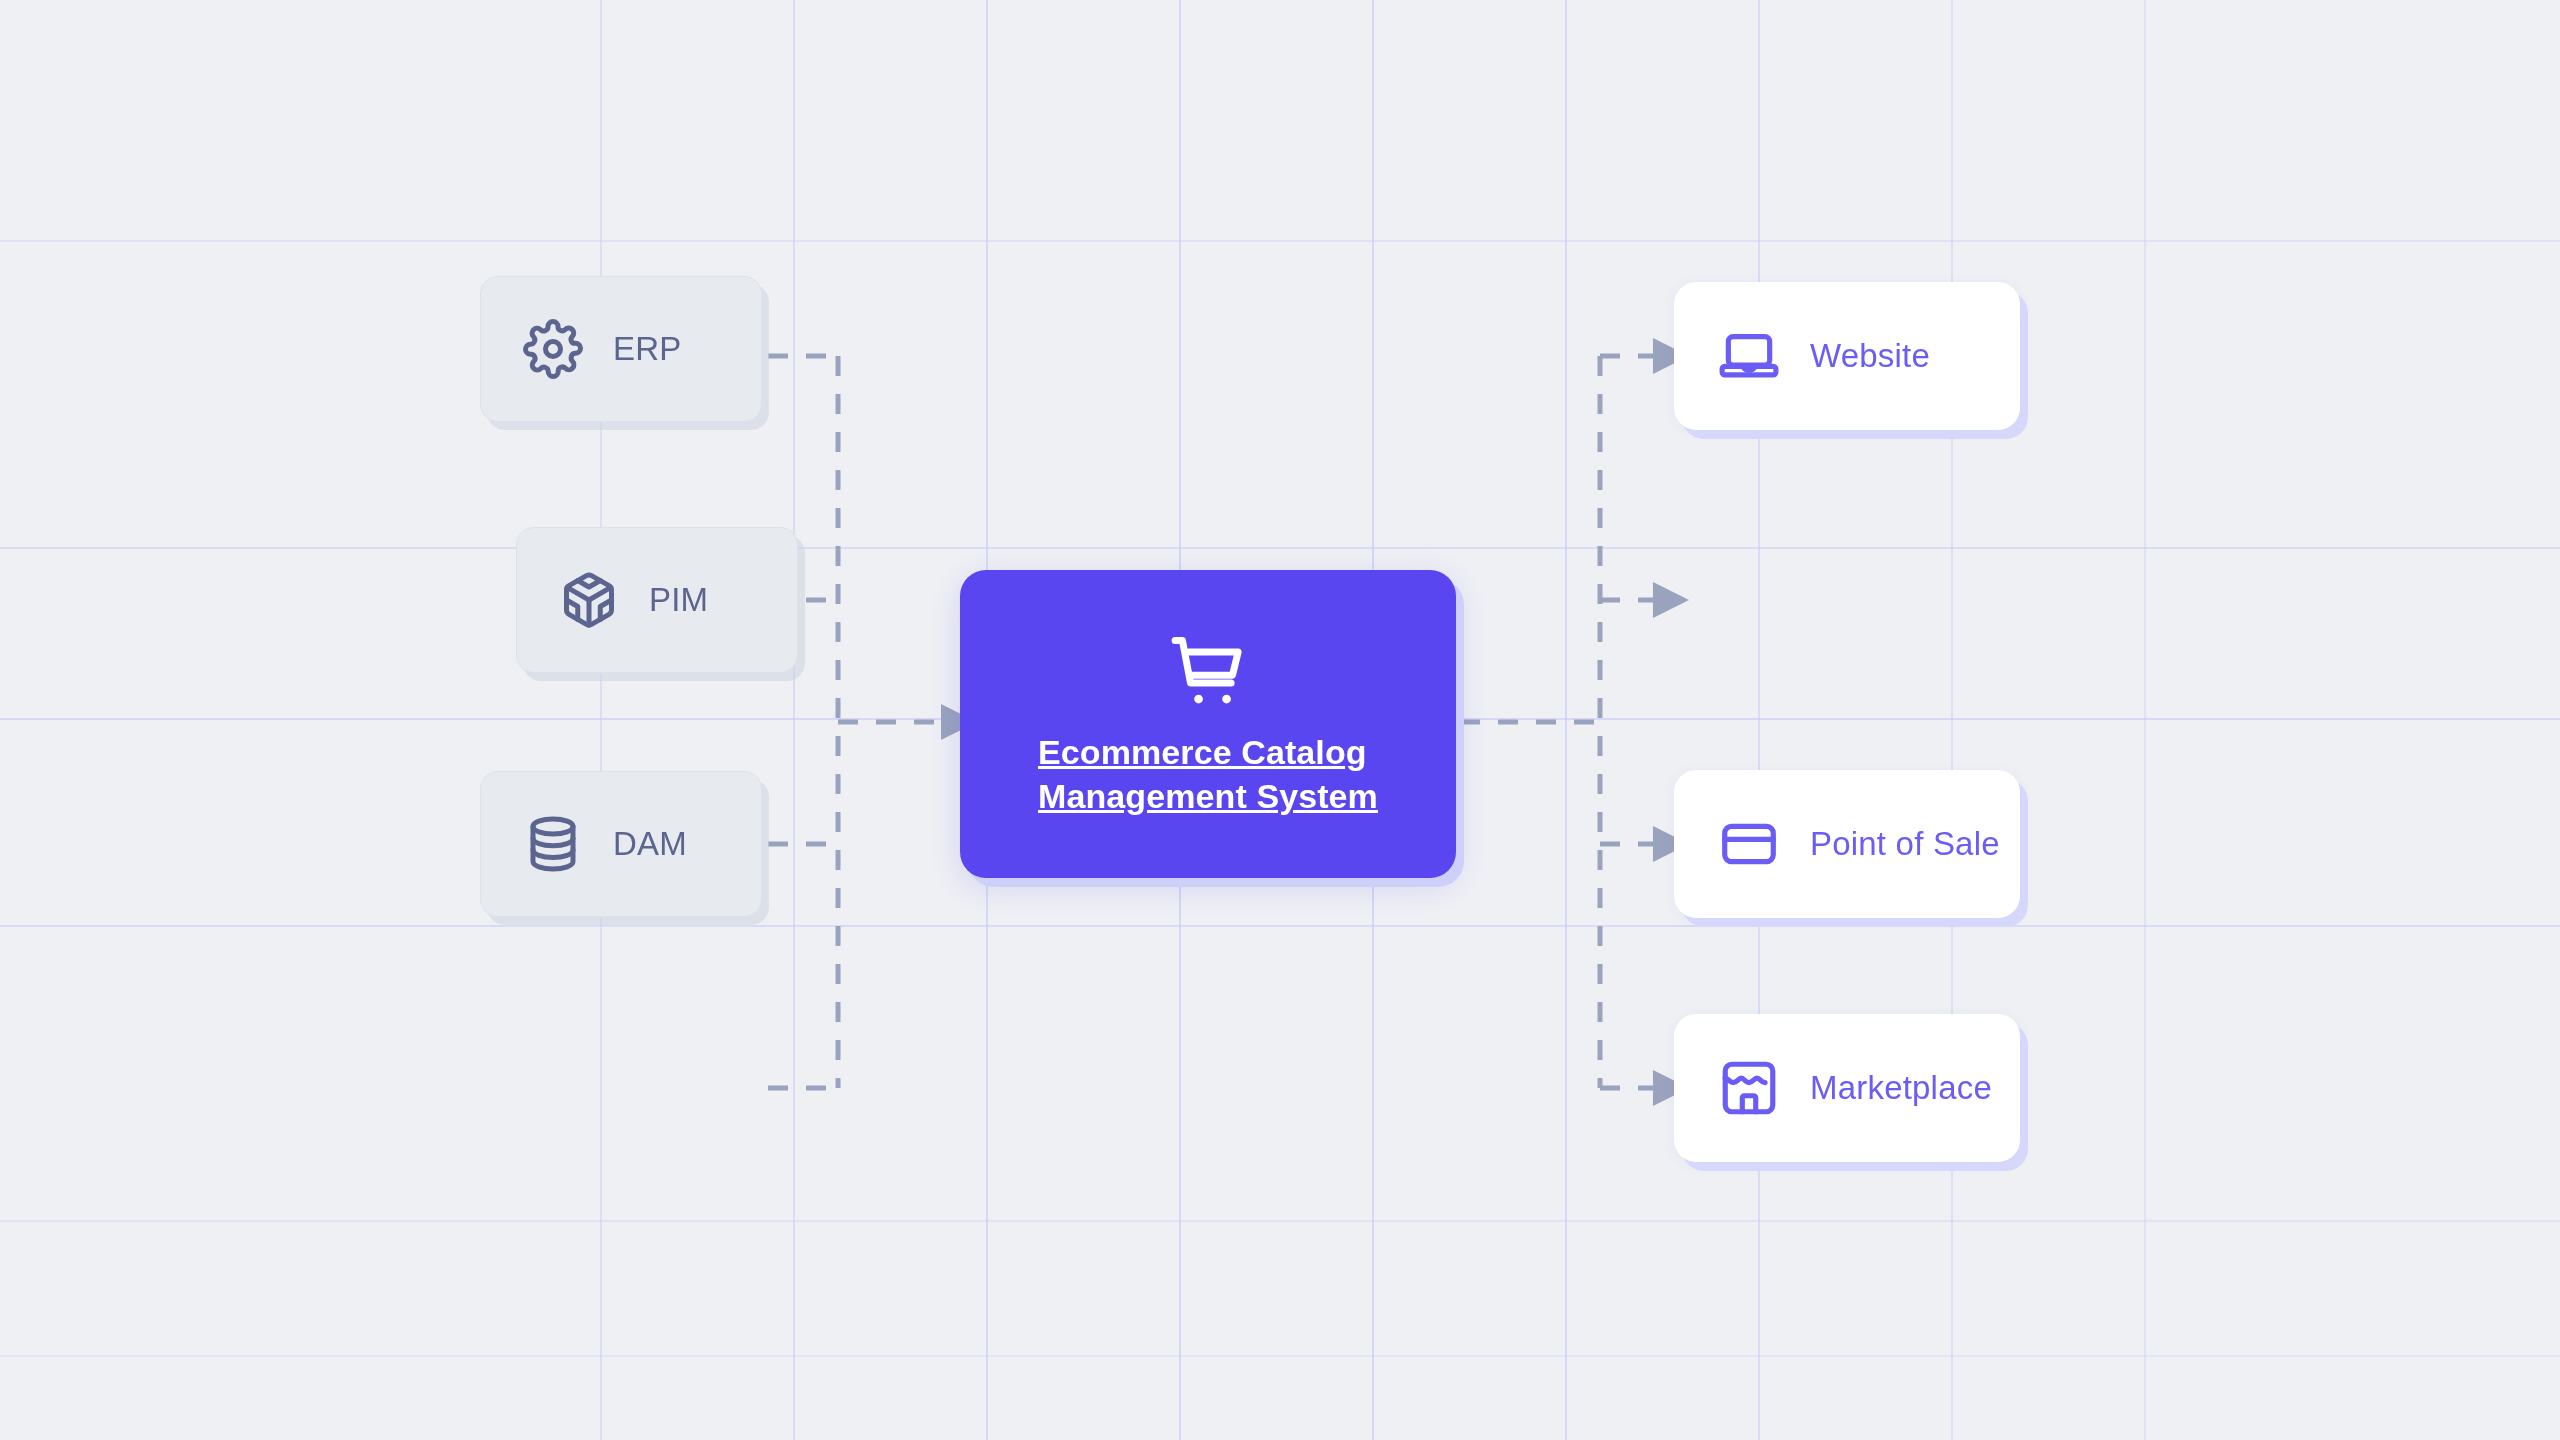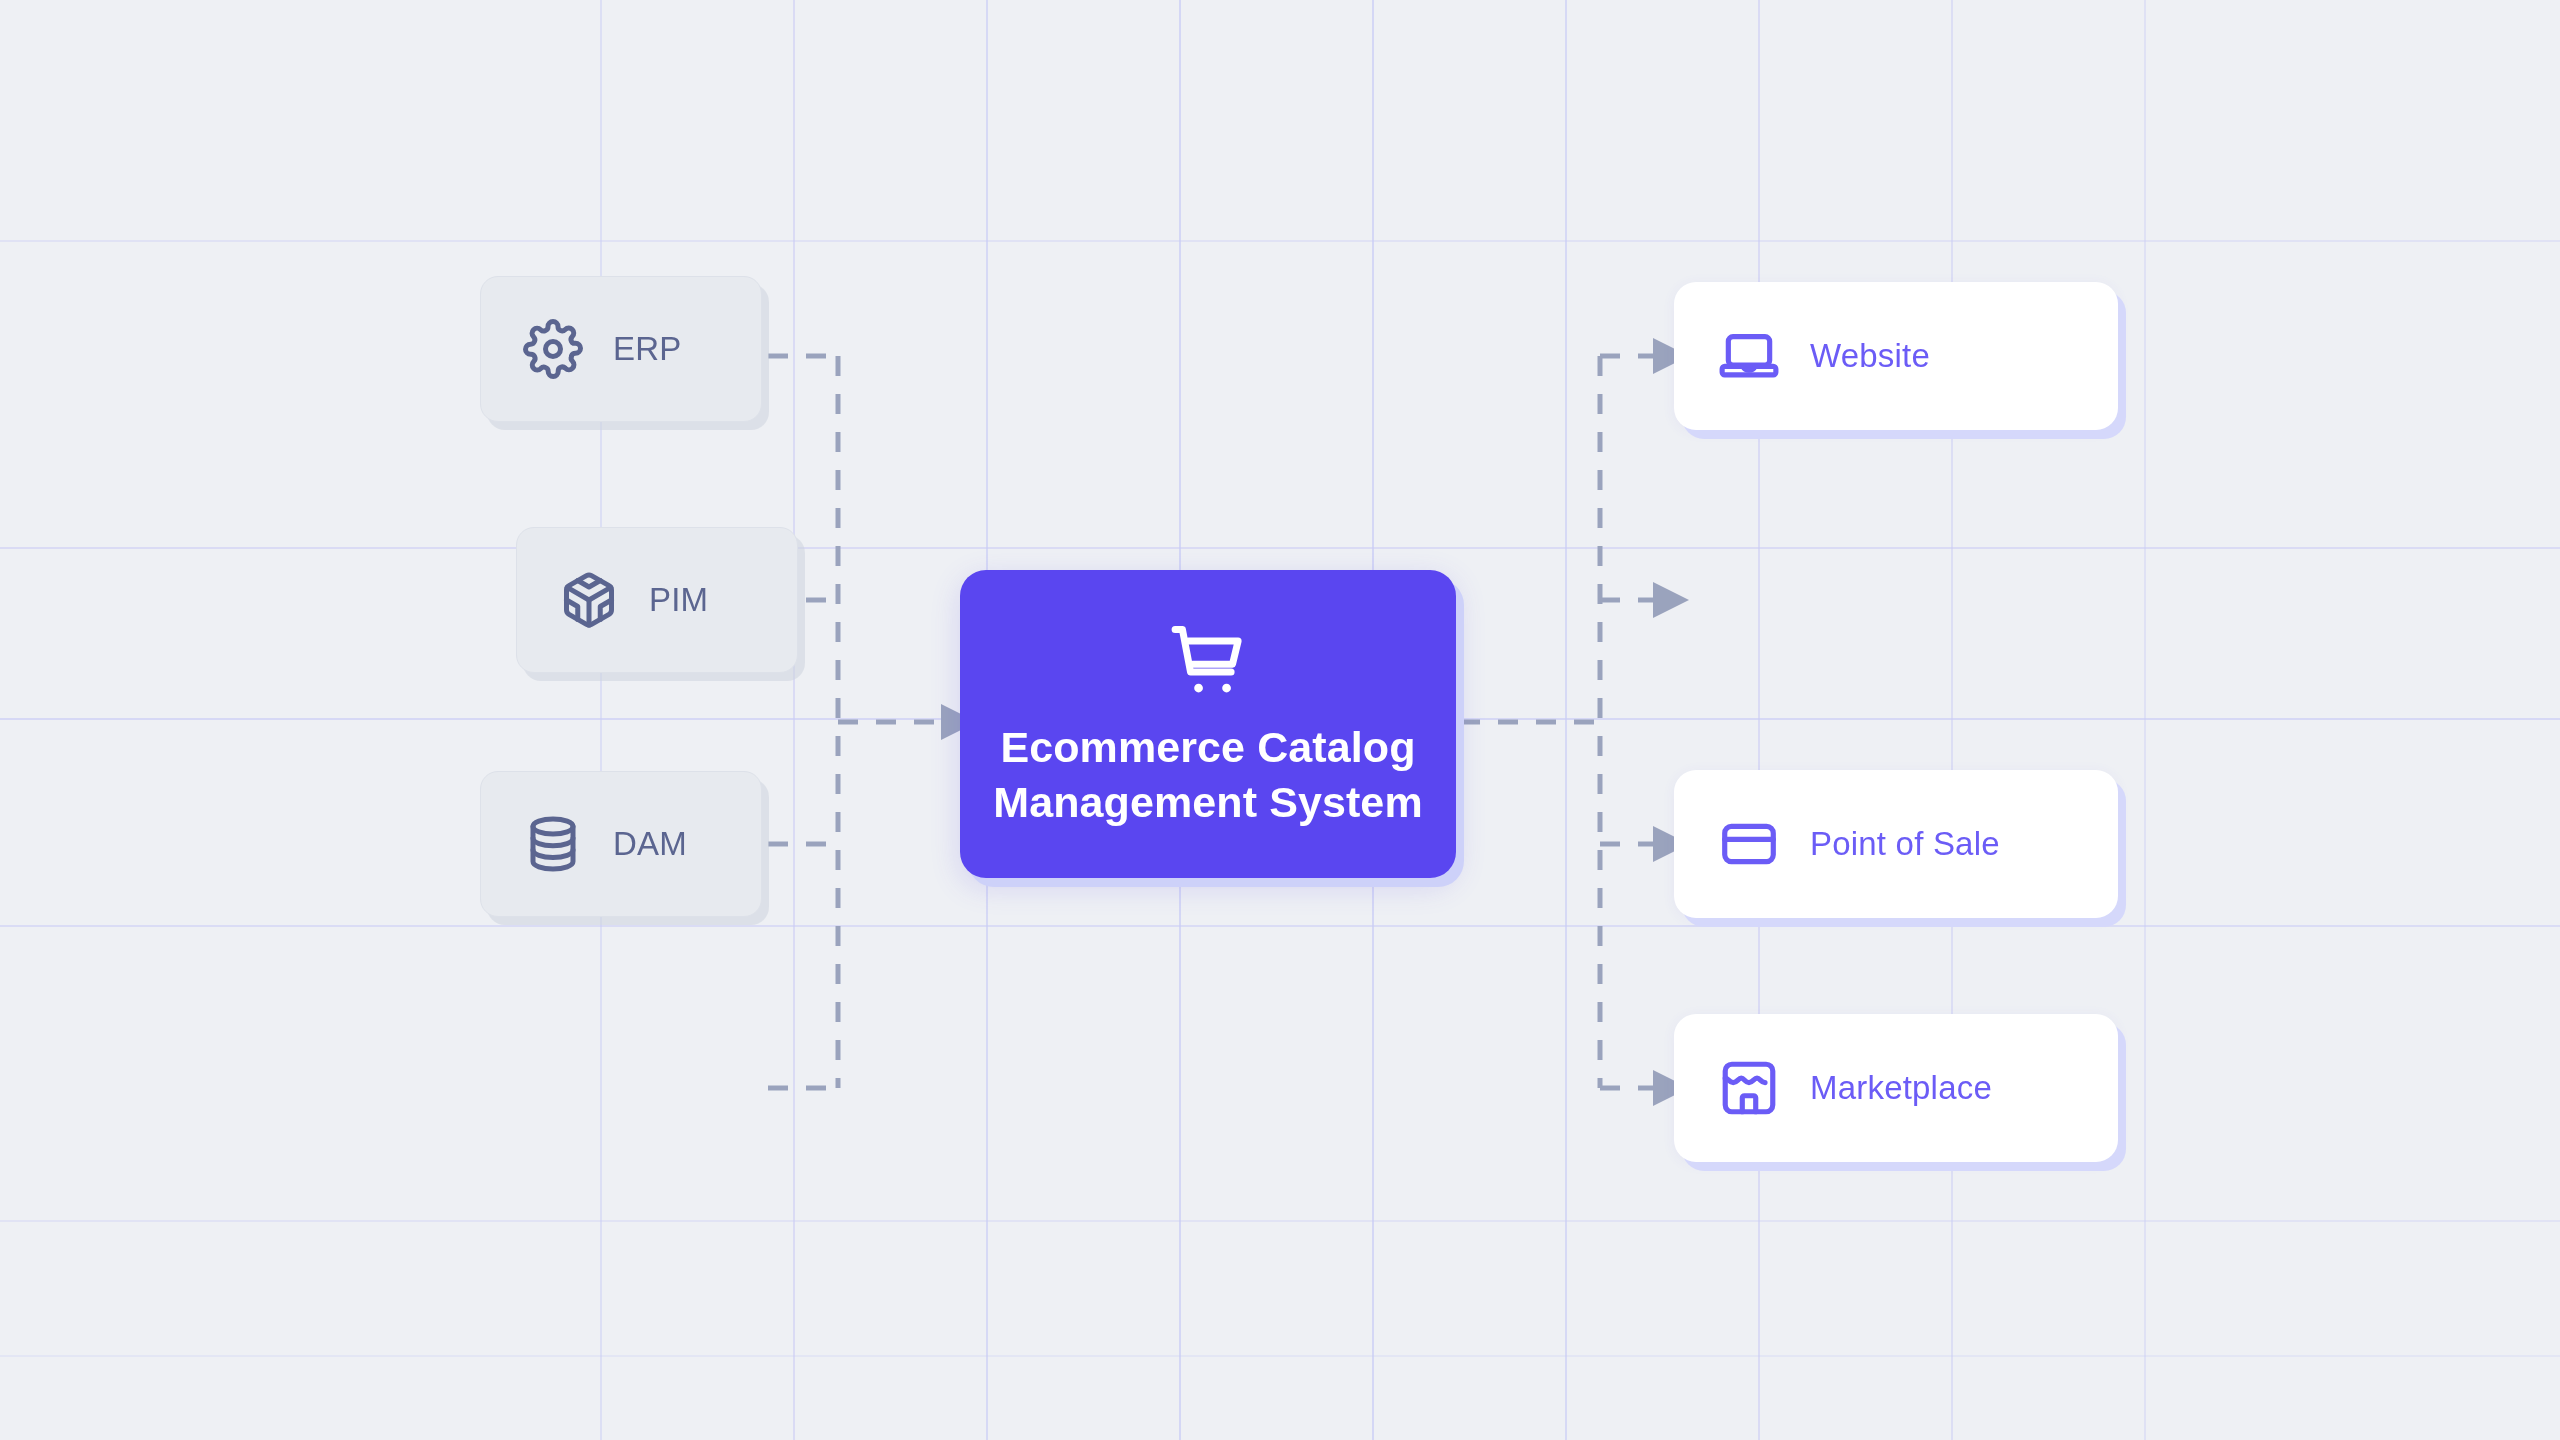--- a/index.html
+++ b/index.html
@@ -61,21 +61,21 @@
     color: #5b6590;
     font-size: 33px;
     font-weight: 400;
     letter-spacing: 0.2px;
     white-space: nowrap;
   }
   .src-card .node-icon { color: #5b6590; display: flex; }
 
   
   .dst-card {
-    width: 444px;
+    width: 346px;
     height: 148px;
     border-radius: 22px;
     background: #ffffff;
     box-shadow: 8px 9px 0 0 #d5d8fb, 0 2px 14px rgba(90, 70, 240, 0.06);
     padding-left: 44px;
     gap: 30px;
   }
   .dst-card .node-label {
     color: #6b5cf6;
     font-size: 33px;
@@ -97,26 +97,26 @@
     box-shadow: 8px 9px 0 0 #cdd1f9, 0 8px 30px rgba(90, 70, 240, 0.18);
     display: flex;
     flex-direction: column;
     align-items: center;
     justify-content: center;
     box-sizing: border-box;
   }
   #hub .hub-icon { margin-bottom: 18px; color: #ffffff; display: flex; }
   #hub .hub-title {
     color: #ffffff;
-    font-size: 43px;
+    font-size: 34px;
     font-weight: 700;
     line-height: 1.28;
-    text-align: center;
     letter-spacing: 0.1px;
     white-space: pre-line;
+    text-decoration: underline;
   }
 </style>
 </head>
 <body>
 
 <div id="grid-layer">
     <div class="grid-v" style="left: 600px; background: rgb(201, 204, 245); opacity: 0.48;"></div>
     <div class="grid-v" style="left: 793px; background: rgb(201, 204, 245); opacity: 0.56;"></div>
     <div class="grid-v" style="left: 986px; background: rgb(201, 204, 245); opacity: 0.64;"></div>
     <div class="grid-v" style="left: 1179px; background: rgb(201, 204, 245); opacity: 0.71;"></div>

